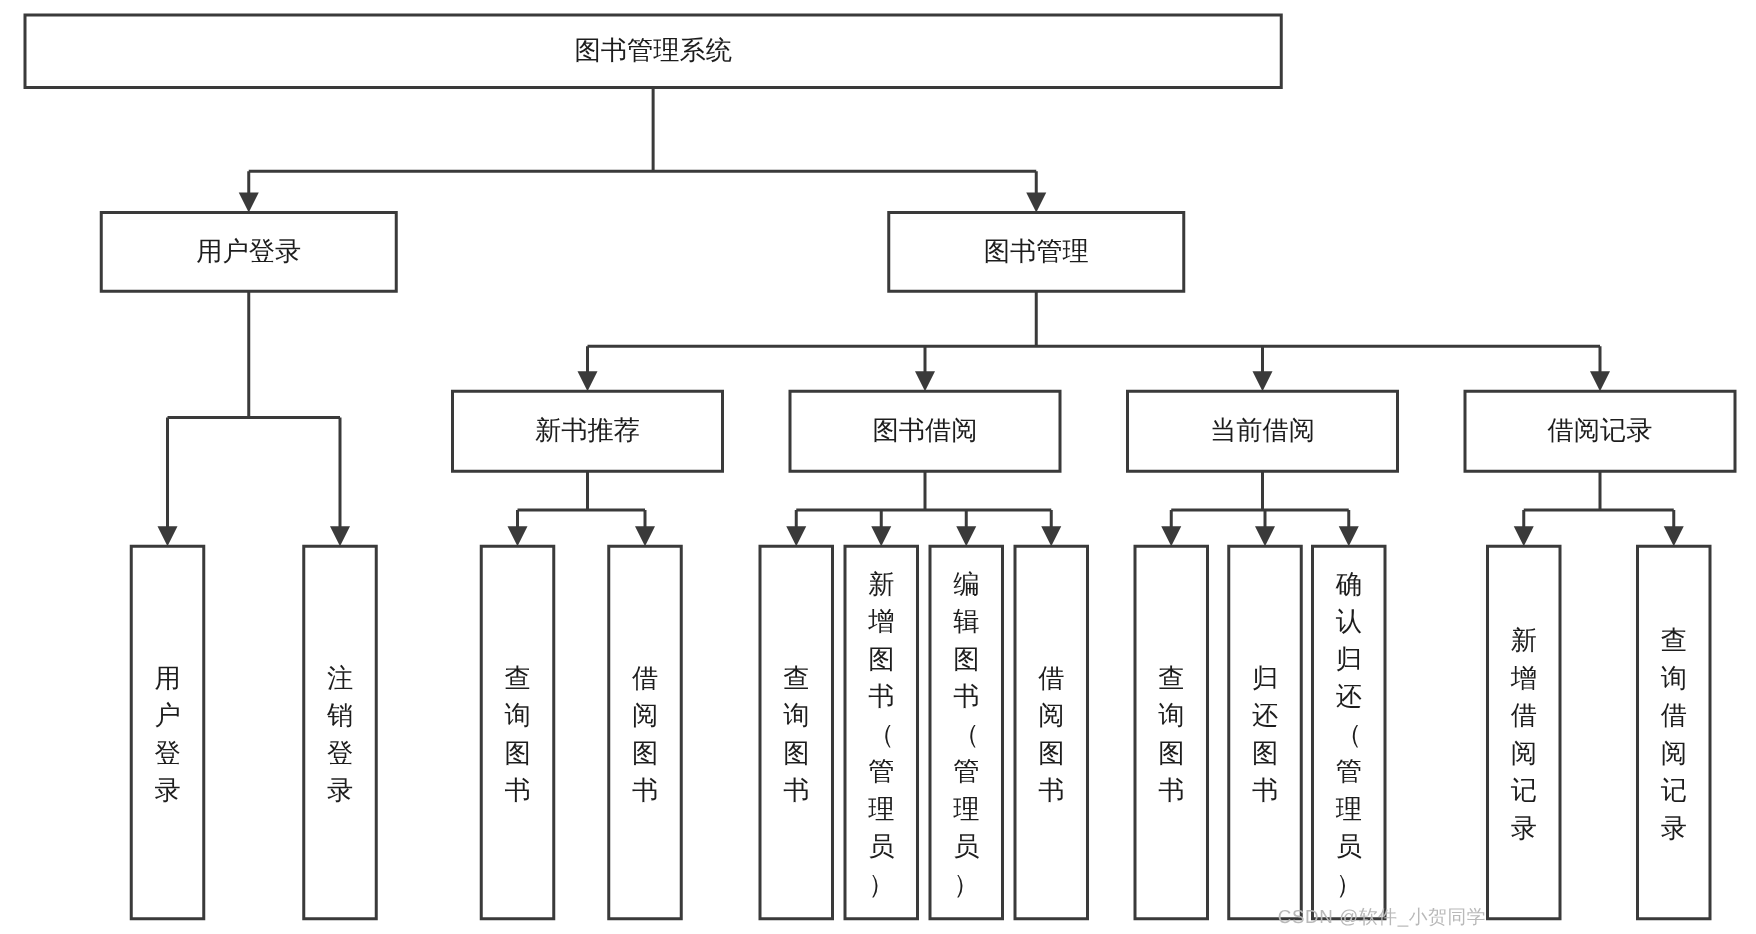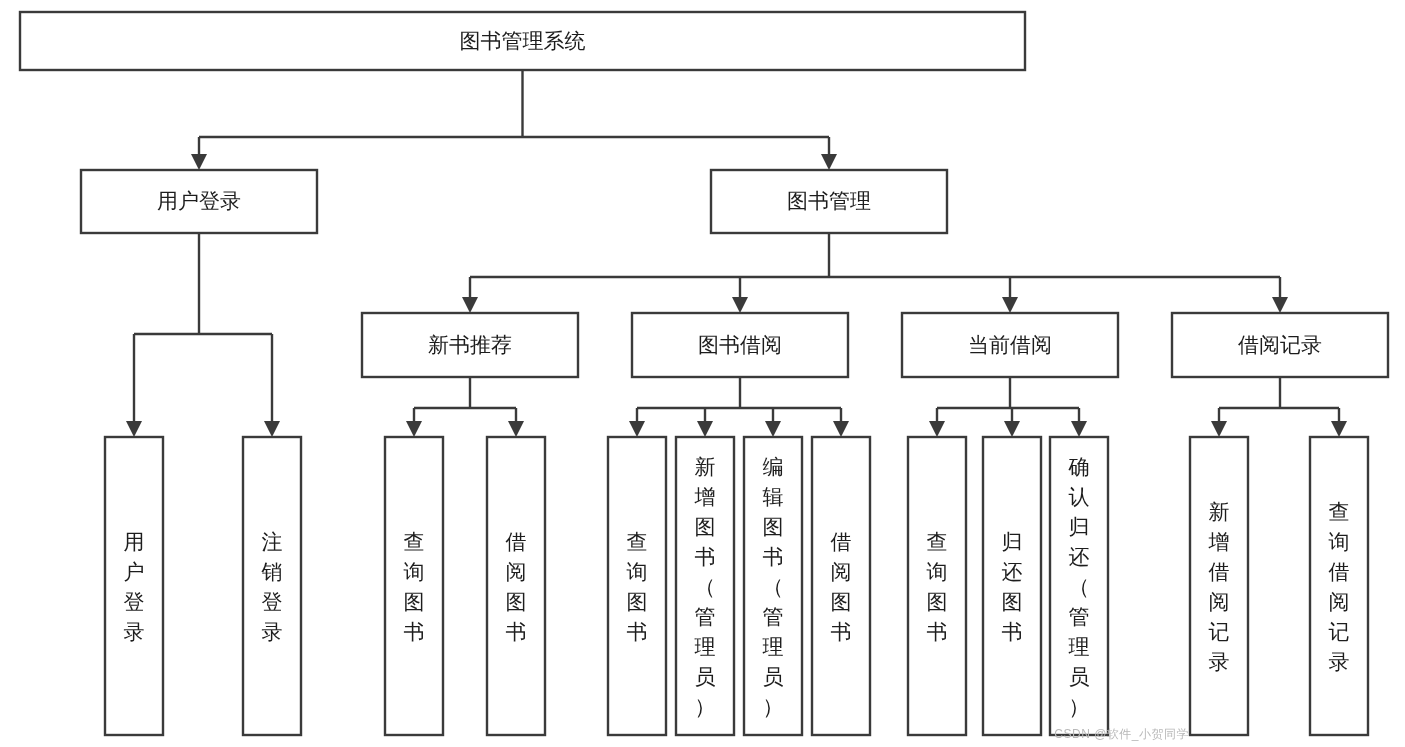--- a/index.html
+++ b/index.html
@@ -55,21 +55,21 @@
     font-family: "Liberation Sans", "DejaVu Sans", sans-serif;
     font-size: 21px;
     fill: #1d1d1d;
     text-anchor: middle;
   }
   .watermark-text {
     position: absolute;
     right: 8px;
     bottom: 4px;
     font-family: "Liberation Sans", "DejaVu Sans", sans-serif;
-    font-size: 12px;
+    font-size: 15px;
     color: #b9b9b9;
     white-space: nowrap;
     letter-spacing: 0.5px;
     user-select: none;
   }
 </style>
 </head>
 <body>
 
 <div id="diagram-root">

